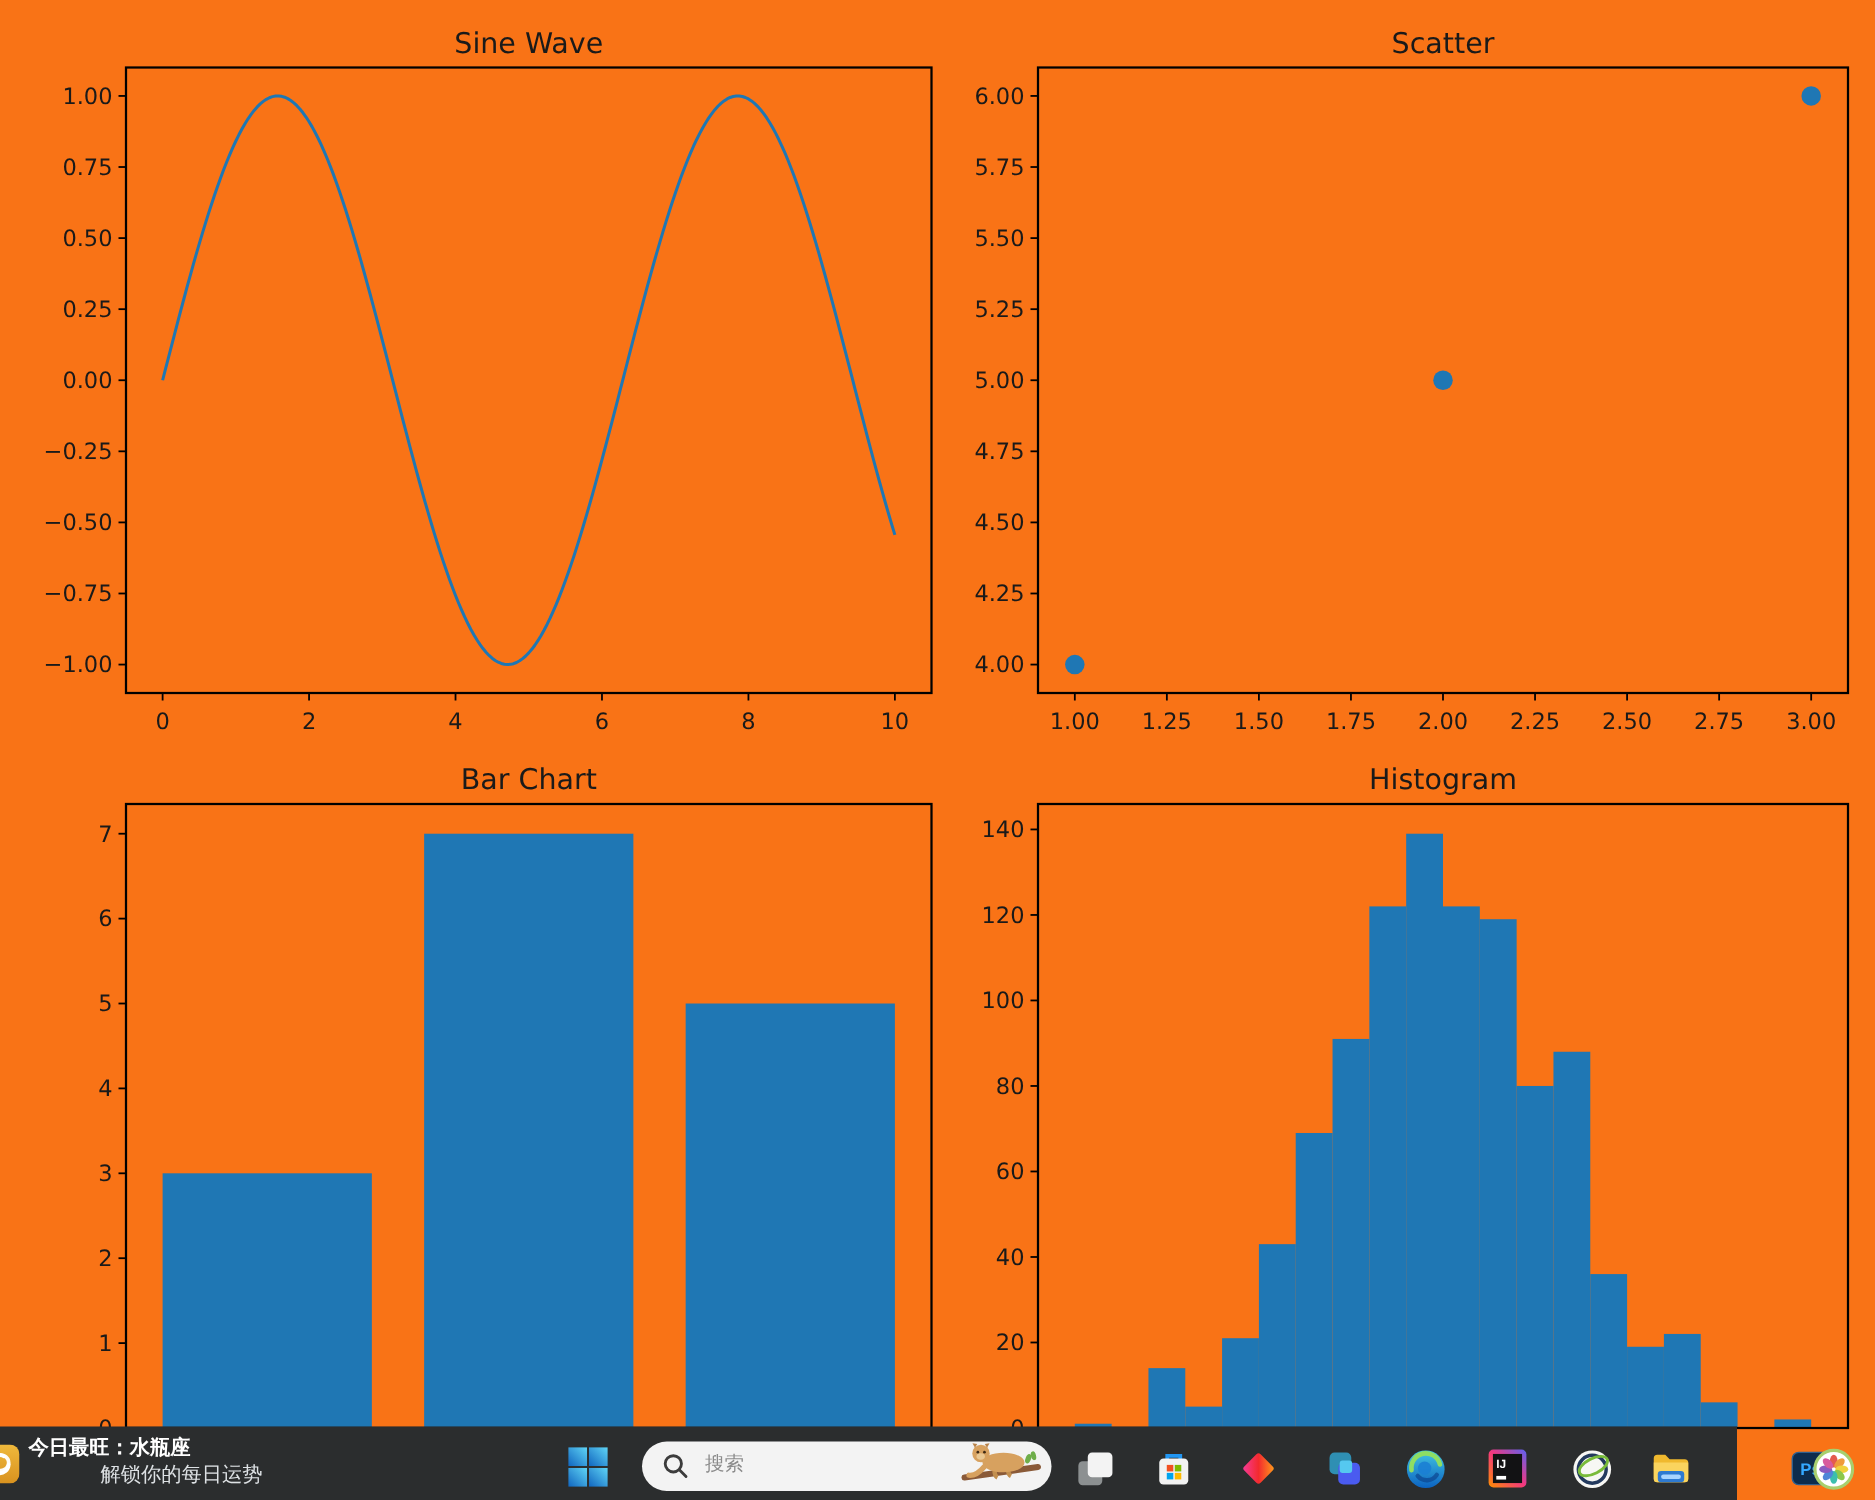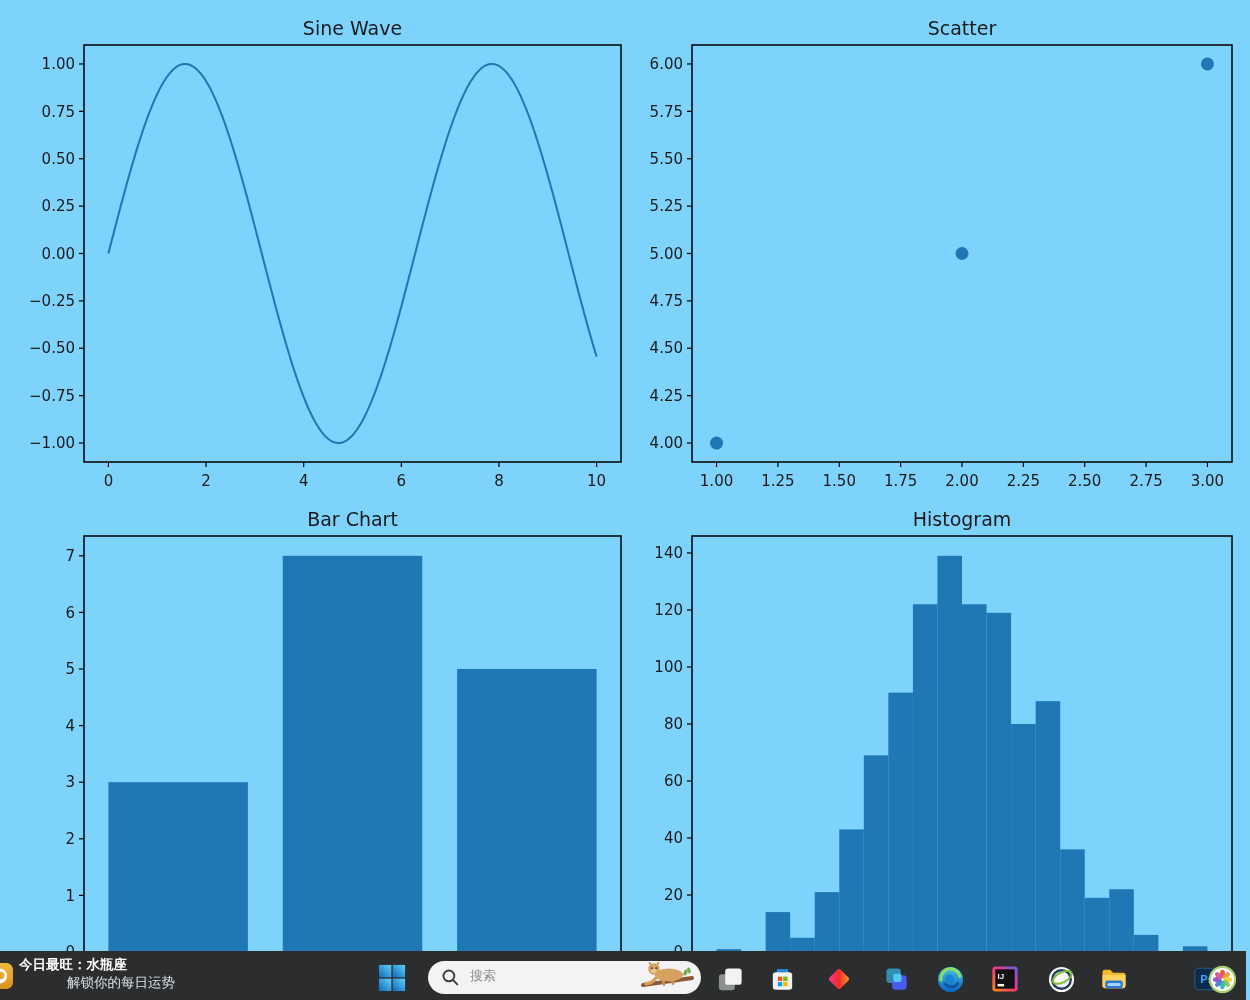--- a/index.html
+++ b/index.html
@@ -1,22 +1,22 @@
 <!DOCTYPE html>
 <html><head>
 <meta charset="utf-8">
 <style>
   html,body{margin:0;padding:0;background:#ffffff;}
-  #stage{position:relative;width:1250px;height:1000px;overflow:hidden;background:#7dd3fc;
+  #stage{position:relative;width:1250px;height:1000px;overflow:hidden;background:#f97316;
          font-family:"DejaVu Sans","Liberation Sans",sans-serif;}
   #figure-svg{position:absolute;left:0;top:0;}
   #figure-svg text{font-family:"DejaVu Sans","Liberation Sans",sans-serif;}
 
   
-  #taskbar{position:absolute;left:0;top:951px;width:1246px;height:49px;z-index:10;}
+  #taskbar{position:absolute;left:0;top:951px;width:1158px;height:49px;z-index:10;}
   .tb-btn{position:absolute;background:transparent;border:none;margin:0;padding:0;cursor:pointer;}
 
   #widget-button{left:0;top:0;height:49px;width:200px;display:flex;align-items:center;text-align:left;}
   #widget-icon{position:absolute;left:-13px;top:12px;width:26px;height:26px;display:block;}
   #widget-text{position:absolute;left:19px;top:5px;display:flex;flex-direction:column;line-height:17.5px;white-space:nowrap;}
   #widget-headline{color:#ffffff;font-size:13.5px;font-weight:600;}
   #widget-subline{color:#dde1e4;font-size:13.5px;font-weight:400;margin-left:48px;}
 
   #start-button{left:376px;top:11px;width:32px;height:32px;display:flex;align-items:center;justify-content:center;}
 

